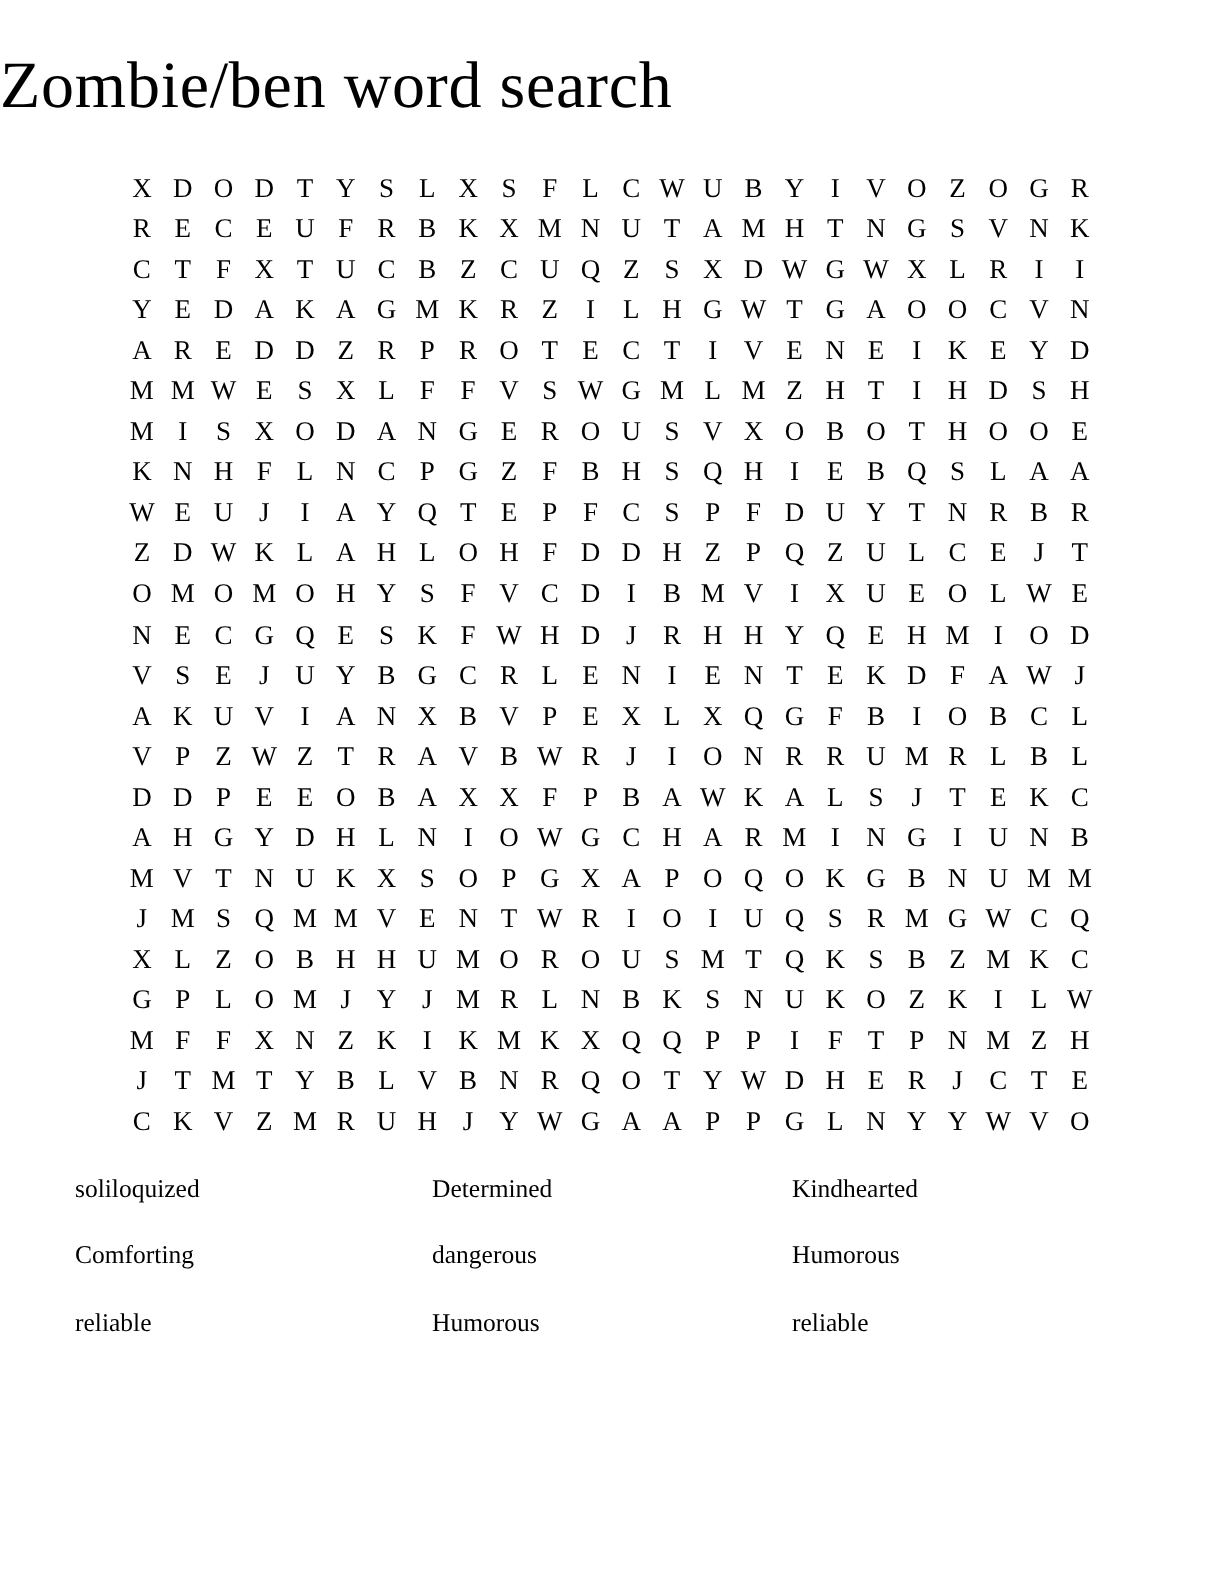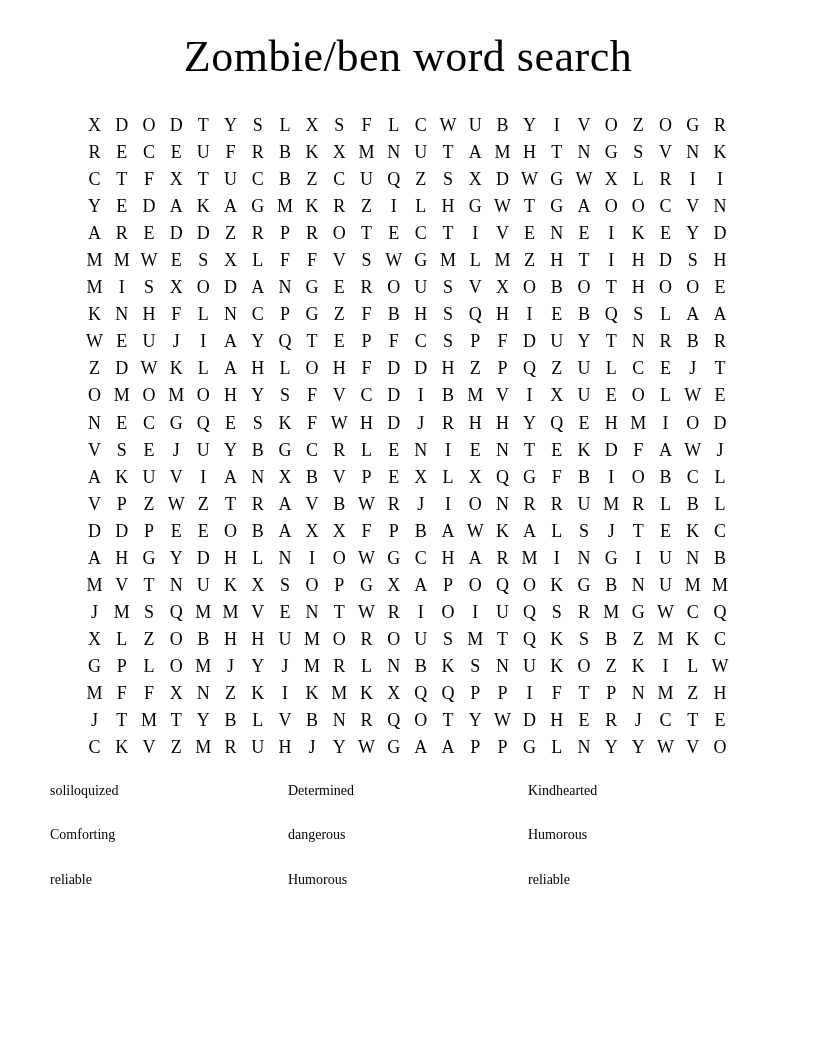--- a/index.html
+++ b/index.html
@@ -15,21 +15,20 @@
     color: #000000;
     font-family: "Liberation Serif", serif;
     overflow: hidden;
   }
   .title {
     position: absolute;
     top: 35px;
     left: 0;
     width: 100%;
     margin: 0;
-    text-align: center;
     font-size: 44px;
     font-weight: 400;
     line-height: 1;
     letter-spacing: 0.5px;
   }
   .letter-grid {
     position: absolute;
     left: 81px;
     top: 112px;
     display: grid;
@@ -43,21 +42,21 @@
     justify-content: center;
   }
   .word-list {
     position: absolute;
     left: 50px;
     top: 783px;
     width: 716px;
     display: grid;
     grid-template-columns: 238px 240px 1fr;
     grid-auto-rows: 44.4px;
-    font-size: 14px;
+    font-size: 17px;
     align-items: start;
   }
   .word {
     line-height: 1.15;
     white-space: nowrap;
   }
 </style>
 </head>
 <body>
 

